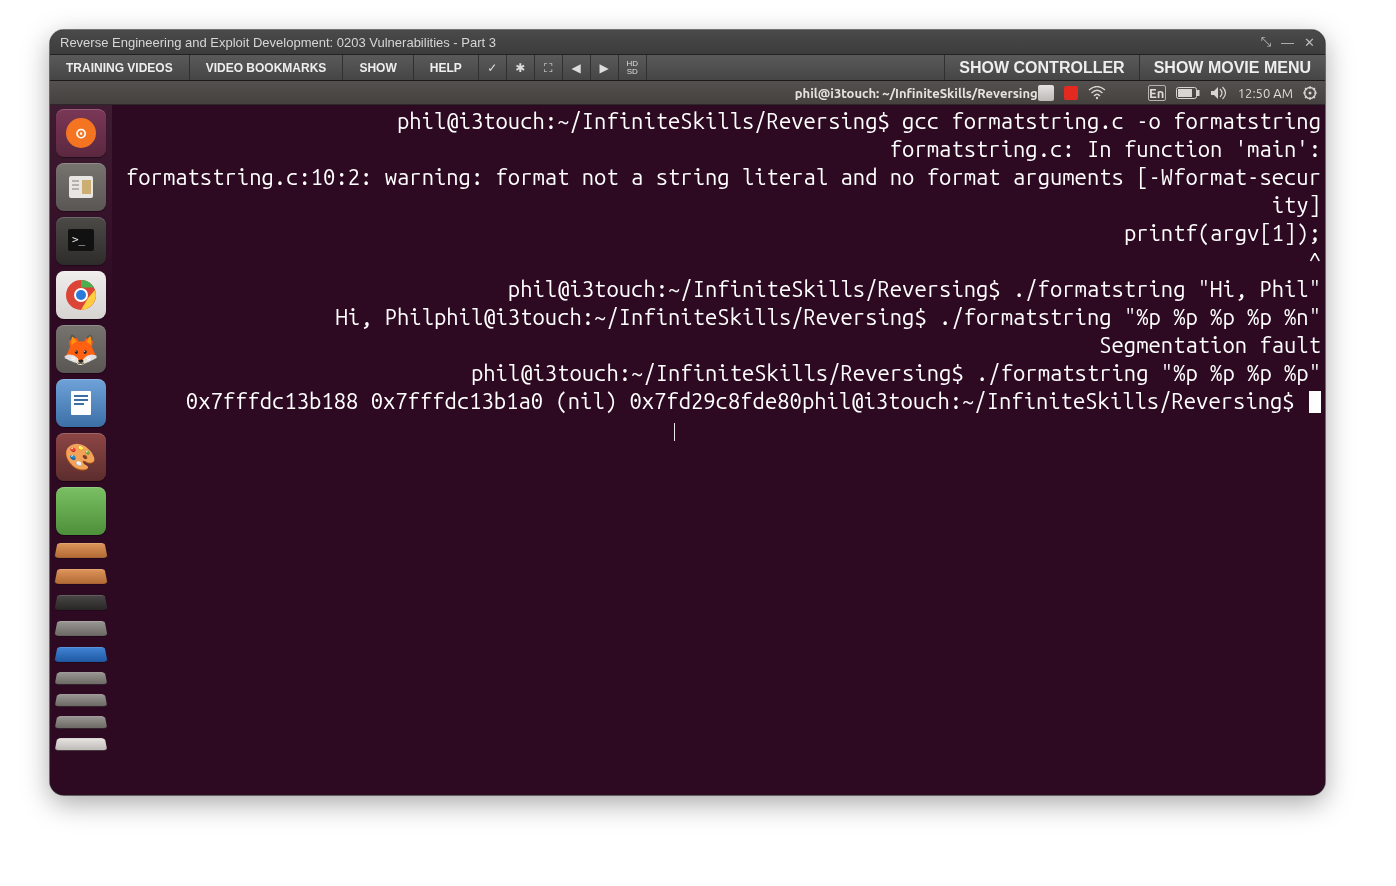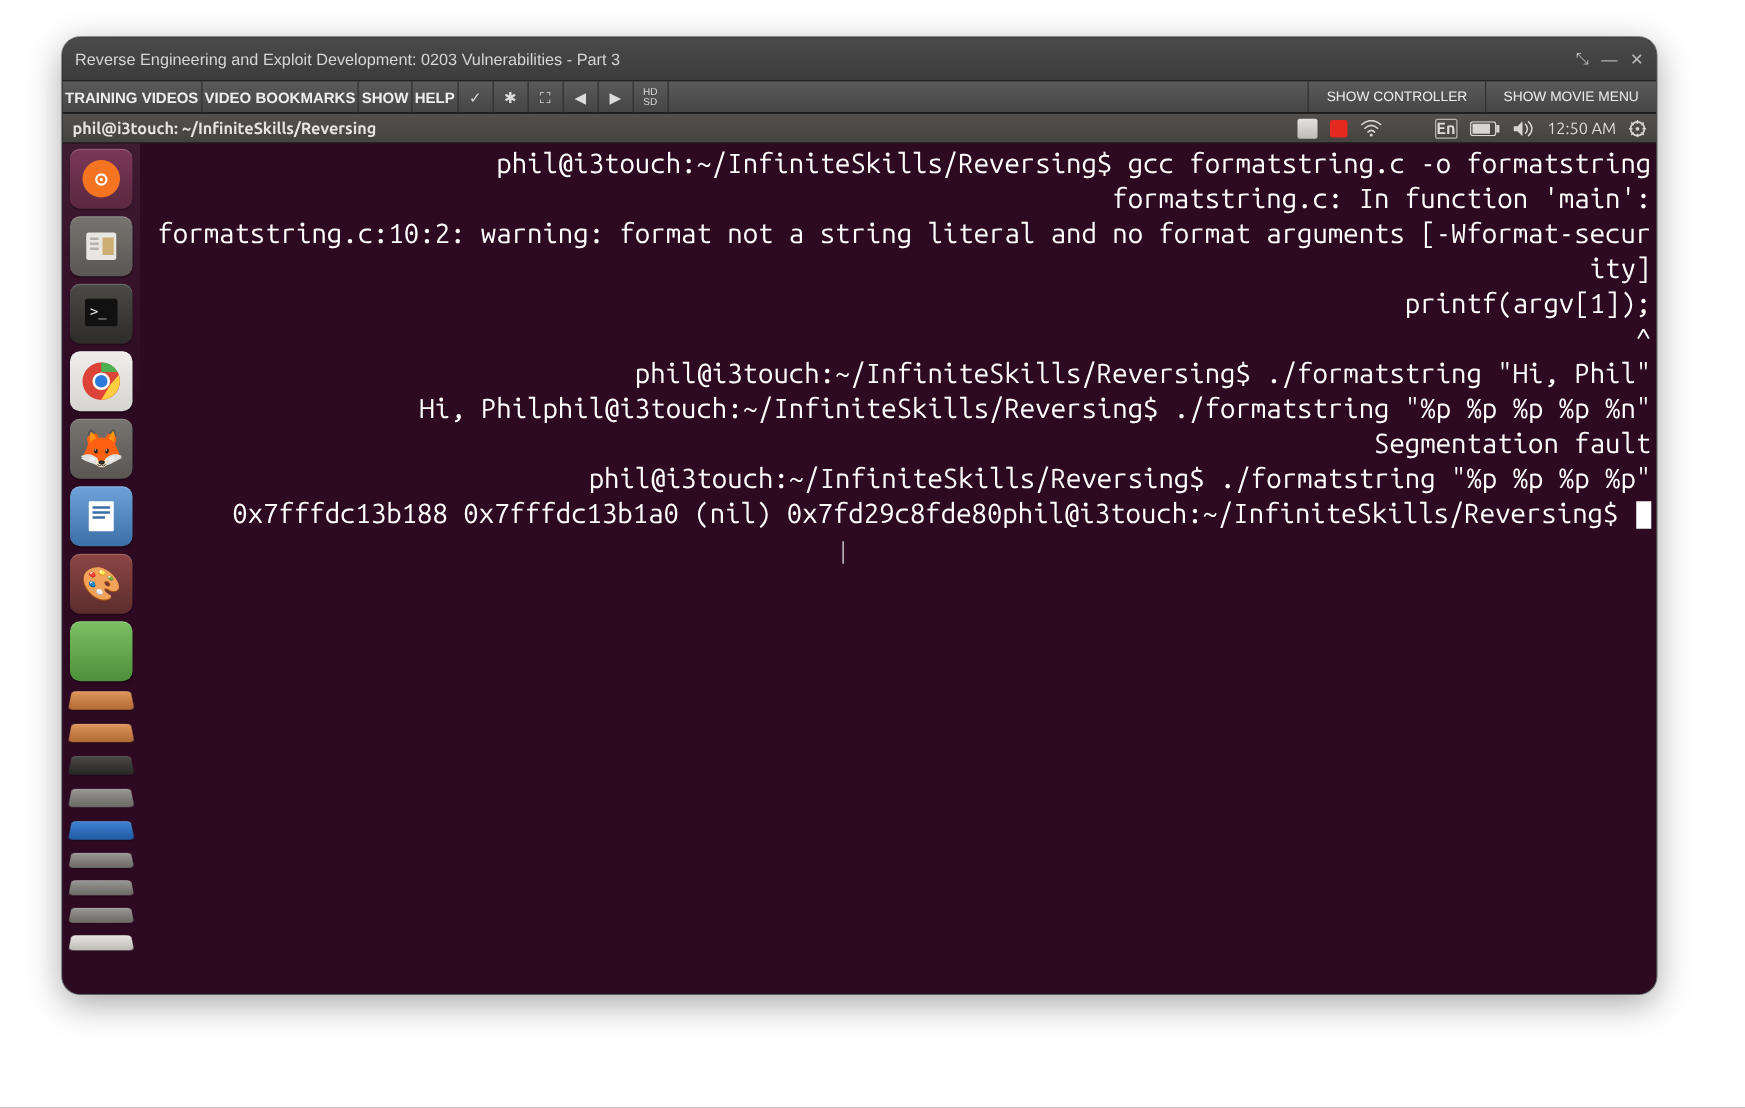--- a/index.html
+++ b/index.html
@@ -9,21 +9,21 @@
     left: 50px;
     top: 30px;
     width: 1275px;
     height: 765px;
     border-radius: 14px;
     background: #000;
     box-shadow: 0 8px 28px rgba(0,0,0,0.35), 0 0 0 1px rgba(0,0,0,0.5);
     overflow: hidden;
   }
   .window-titlebar {
-    height: 35px;
+    height: 25px;
     background: linear-gradient(#4a4a4a,#3c3c3c);
     color: #e4e4e4;
     font-size: 13px;
     display: flex;
     align-items: center;
     padding: 0 10px;
     border-bottom: 1px solid #222;
   }
   .window-titlebar .title { flex: 1; color: #d6d6d6; }
   .titlebar-icons { display: flex; gap: 10px; align-items: center; }
@@ -32,60 +32,60 @@
     height: 26px;
     background: linear-gradient(#5a5a5a,#454545);
     display: flex;
     align-items: stretch;
     border-bottom: 1px solid #1a1a1a;
   }
   .menubar .menu-item {
     color: #eee;
     font-size: 12px;
     font-weight: bold;
-    padding: 0 2px;
+    padding: 0 16px;
     display: flex;
     align-items: center;
     border-right: 1px solid #303030;
     cursor: pointer;
   }
   .menubar .icon-btn {
     width: 28px;
     display: flex;
     align-items: center;
     justify-content: center;
     border-right: 1px solid #303030;
     color: #ddd;
     font-size: 12px;
     cursor: pointer;
   }
   .menubar .spacer { flex: 1; }
   .menubar .right-btn {
-    font-weight: normal;
-    font-size: 11px;
+    font-weight: bold;
+    font-size: 16px;
     color: #eee;
     padding: 0 14px;
     display: flex;
     align-items: center;
     border-left: 1px solid #303030;
     cursor: pointer;
   }
   .ubuntu-topbar {
     height: 24px;
     background: linear-gradient(#53504e,#44413f);
     color: #e6e3e0;
     font-size: 13px;
     font-weight: bold;
     display: flex;
     align-items: center;
     padding: 0 8px;
     border-bottom: 1px solid #2b2927;
     font-family: "Ubuntu", sans-serif;
   }
-  .ubuntu-topbar .winlabel { flex: 1; font-weight: bold; }
+  .ubuntu-topbar .winlabel { flex: 1; font-weight: bold; text-align: right; }
   .ubuntu-topbar .sys-icons { display: flex; align-items: center; gap: 10px; }
   .ubuntu-topbar .sys-icons > span { display: flex; align-items: center; justify-content: center; color: #dedbd8; font-size: 13px; }
   .ubuntu-topbar .rec-stop { width: 16px; height: 16px; background: linear-gradient(#e5e3e1,#bcb9b6); border-radius: 2px; }
   .ubuntu-topbar .rec-dot  { width: 14px; height: 14px; background: #e42a20; border-radius: 2px; }
   .ubuntu-topbar .lang-box { width: 18px; height: 16px; border: 1px solid #b6b3b0; border-radius: 2px; font-size: 9px; line-height: 14px; text-align: center; color: #d8d6d3; margin-left: 32px; }
   .content-area {
     position: relative;
     display: flex;
     height: calc(100% - 25px - 26px - 24px);
     background: #2d0a22;

